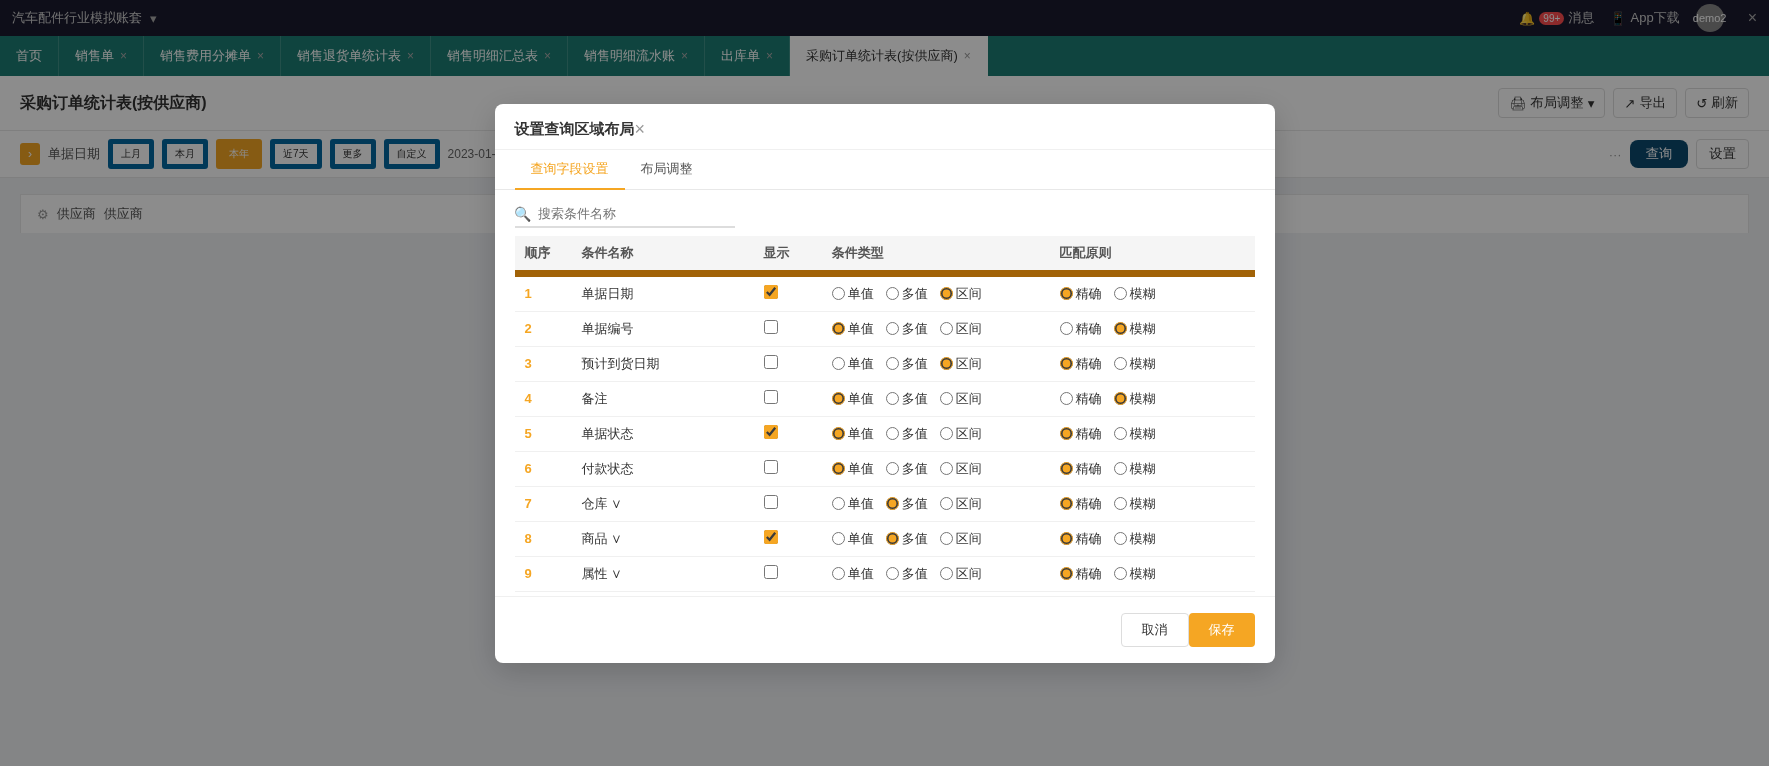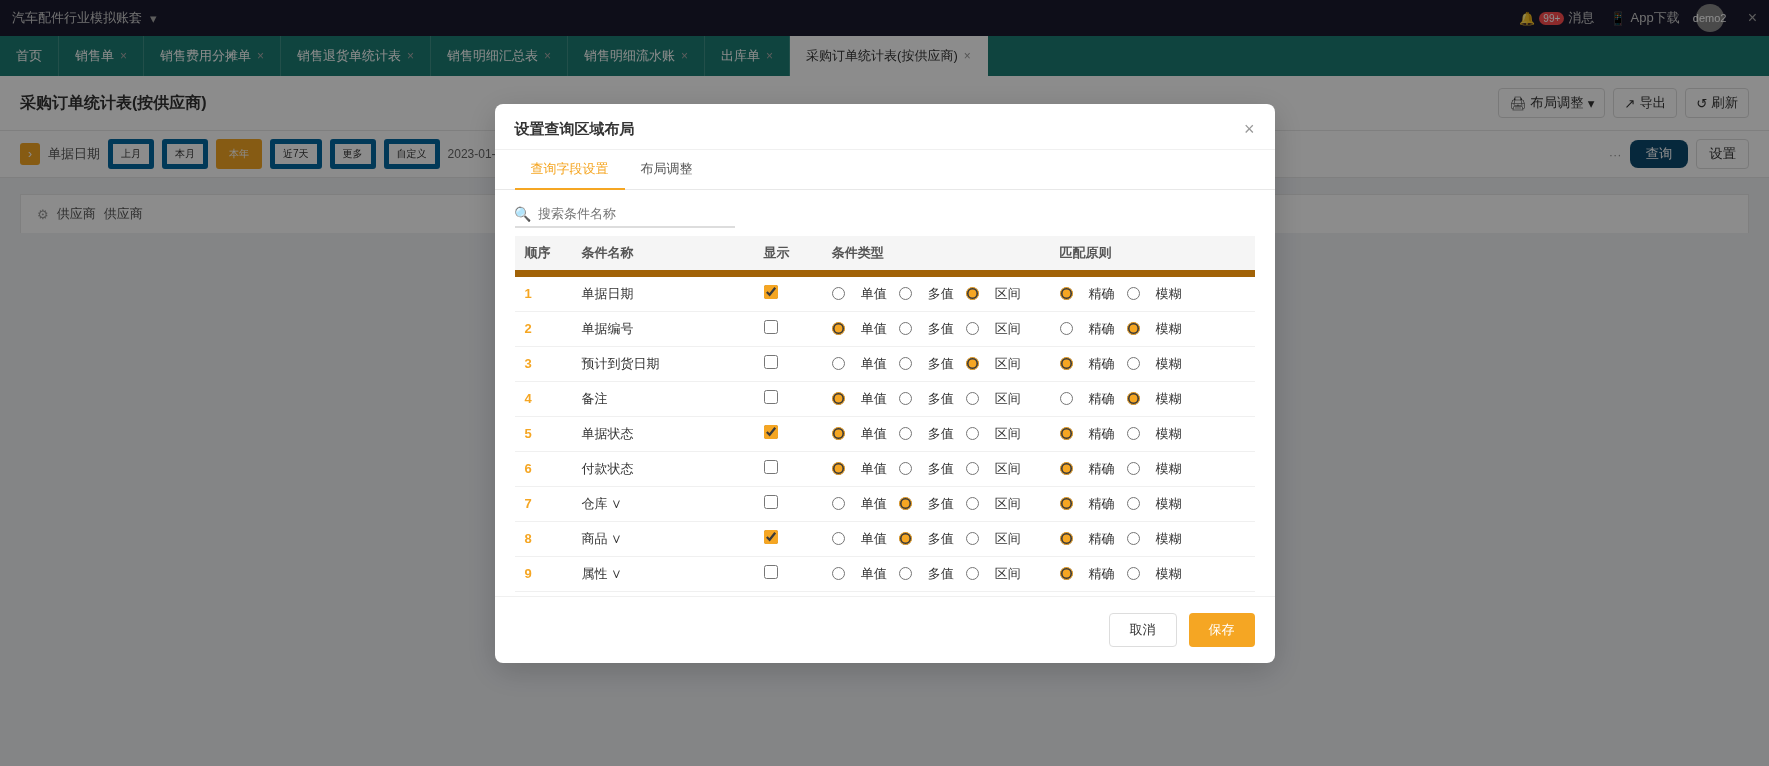--- a/index.html
+++ b/index.html
@@ -116,21 +116,20 @@
       width: 780px;
       max-height: 680px;
       box-shadow: 0 8px 32px rgba(0,0,0,0.18);
       display: flex;
       flex-direction: column;
       overflow: hidden;
     }
     .modal-header {
       display: flex;
       align-items: center;
-      justify-content: space-between;
       padding: 16px 20px 10px 20px;
       border-bottom: 1px solid #f0f0f0;
     }
     .modal-title { font-size: 15px; font-weight: bold; color: #333; }
     .modal-close { cursor: pointer; color: #999; font-size: 18px; line-height: 1; }
 
     
     .modal-tabs {
       display: flex;
       padding: 0 20px;
@@ -196,34 +195,33 @@
     .modal-table td {
       padding: 8px 10px;
       border-bottom: 1px solid #f0f0f0;
       font-size: 13px;
       color: #333;
       vertical-align: middle;
     }
 
     
     .radio-group { display: flex; gap: 12px; align-items: center; }
-    .radio-item { display: flex; align-items: center; gap: 16px; cursor: pointer; }
+    .radio-item { display: flex; align-items: center; gap: 3px; cursor: pointer; }
     .radio-item input[type="radio"] { accent-color: #f5a623; cursor: pointer; }
 
     
     .checkbox-item input[type="checkbox"] { accent-color: #f5a623; cursor: pointer; width: 14px; height: 14px; }
 
     
     .order-num { color: #f5a623; font-weight: bold; }
 
     
     .modal-footer {
       display: flex;
       justify-content: flex-end;
-      gap: 12px;
       padding: 16px 20px;
       border-top: 1px solid #f0f0f0;
     }
     .btn-cancel {
       padding: 7px 20px;
       border: 1px solid #ddd;
       border-radius: 4px;
       background: #fff;
       cursor: pointer;
       color: #333;

